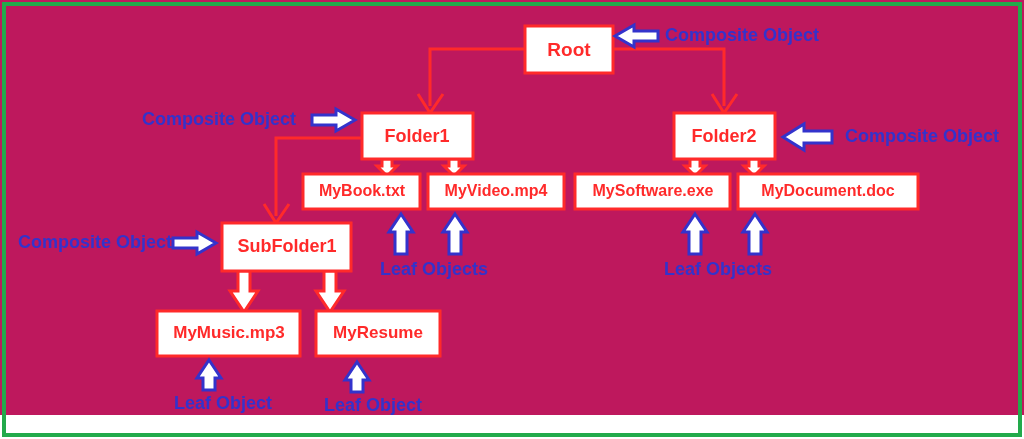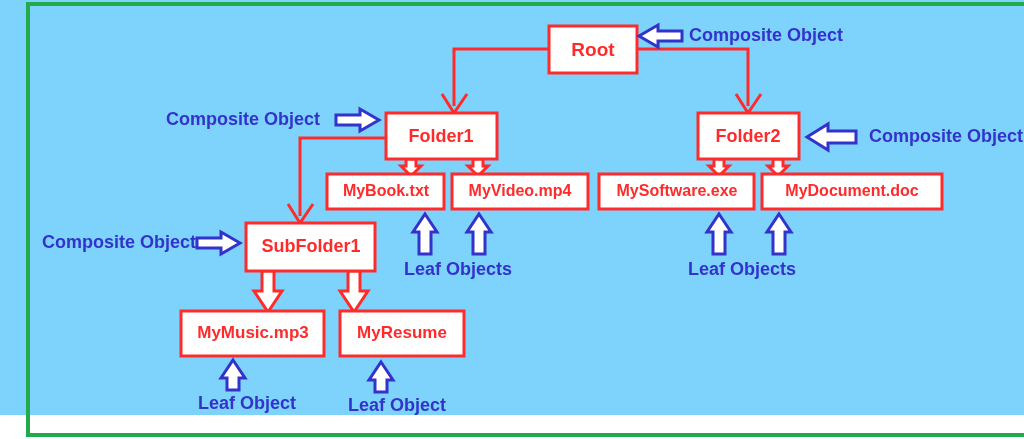--- a/index.html
+++ b/index.html
@@ -11,22 +11,21 @@
     width: 1024px;
     height: 439px;
     overflow: hidden;
     font-family: "Liberation Sans", sans-serif;
   }
   #canvas-frame {
     position: relative;
     width: 1024px;
     height: 415px;
     box-sizing: border-box;
-    background: #7dd3fc;
-    padding-left: 24px;
+    background: #be185d;
   }
   svg#diagram {
     display: block;
     width: 1024px;
     height: 439px;
   }
   .node-label {
     font-family: "Liberation Sans", sans-serif;
     font-weight: bold;
     fill: #ff2a2a;

